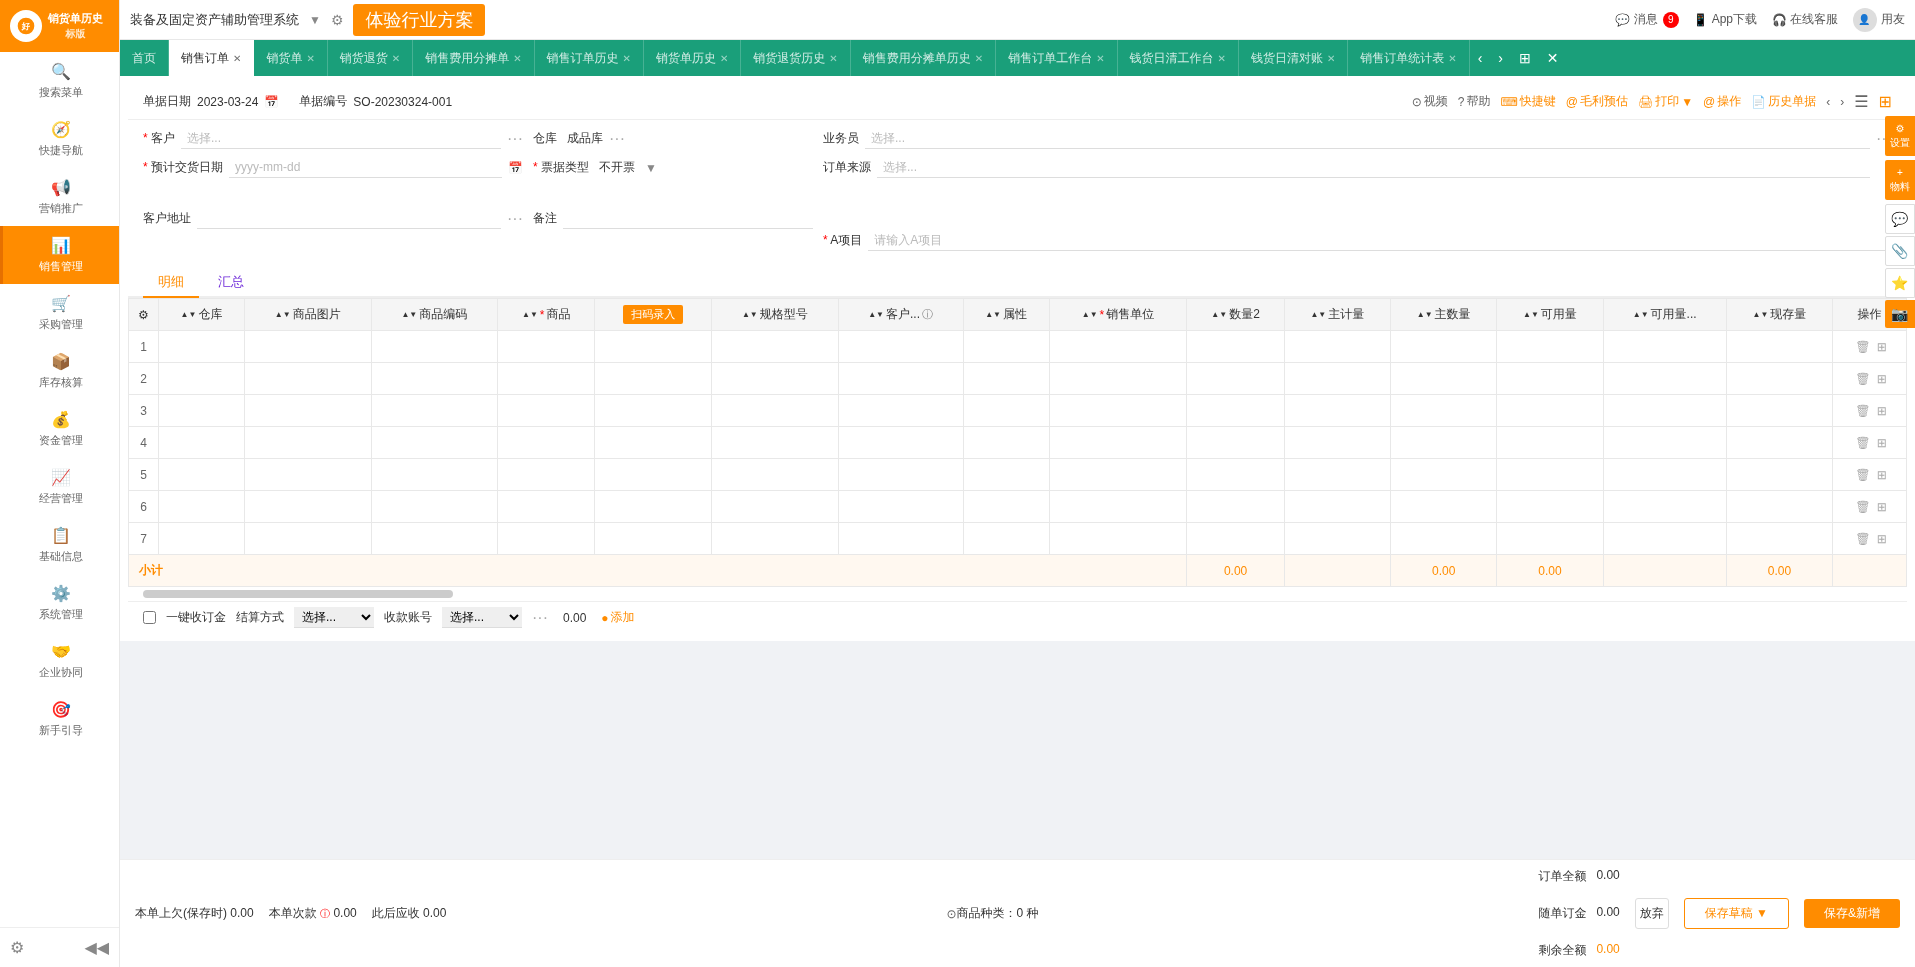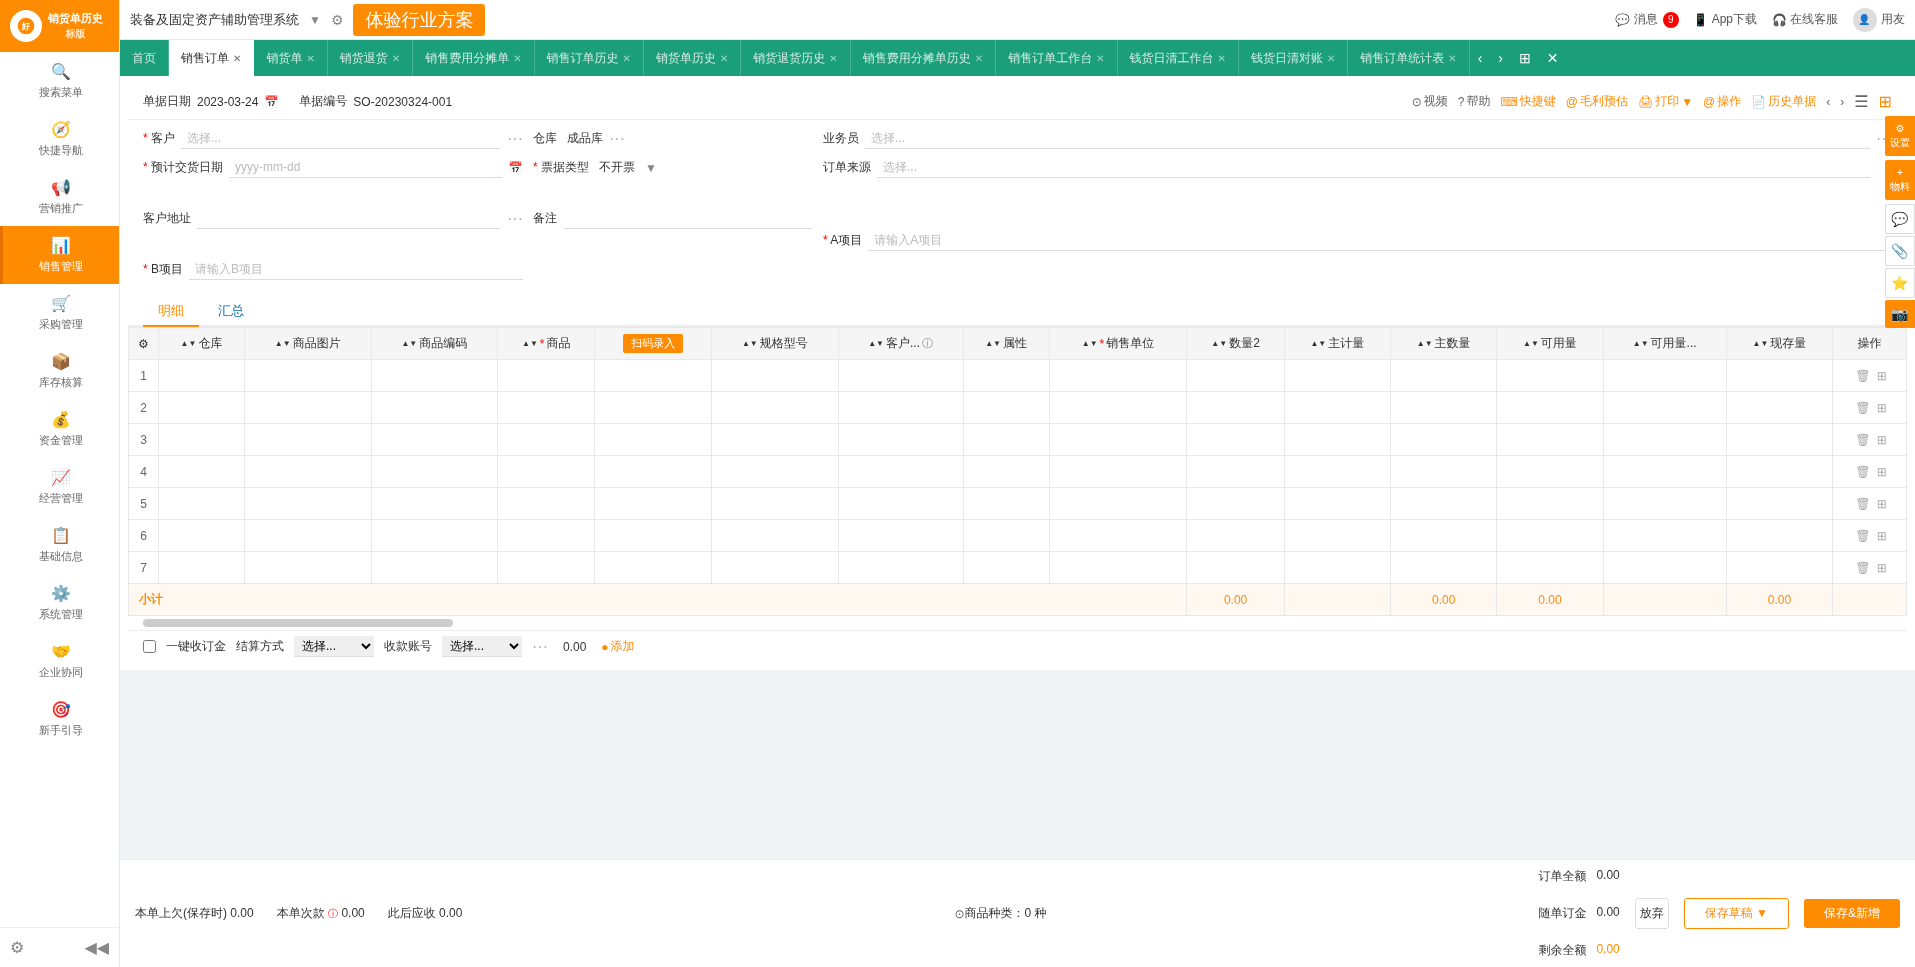--- a/index.html
+++ b/index.html
@@ -86,21 +86,21 @@
     .form-input {
       flex: 1; border: none; border-bottom: 1px solid #ddd; padding: 3px 6px; font-size: 12px;
       outline: none; color: #333; background: transparent; min-width: 0;
     }
     .form-input::placeholder { color: #bbb; }
     .form-dots { color: #aaa; font-size: 16px; cursor: pointer; }
 
     
     .detail-tabs { display: flex; align-items: center; padding: 5px 15px 0; gap: 4px; border-bottom: 2px solid #eee; margin-top: 4px; }
     .detail-tab {
-      padding: 5px 15px; cursor: pointer; font-size: 13px; color: #0369a1; border-bottom: 2px solid transparent;
+      padding: 5px 15px; cursor: pointer; font-size: 13px; color: #6d28d9; border-bottom: 2px solid transparent;
       margin-bottom: -2px;
     }
     .detail-tab.active { color: #ff8c00; border-bottom: 2px solid #ff8c00; font-weight: 500; }
 
     
     .table-container { overflow-x: auto; flex: 1; }
     .data-table {
       width: 100%; border-collapse: collapse; font-size: 12px; min-width: 1400px;
     }
     .data-table th {
@@ -122,21 +122,21 @@
     
     .summary-row td { background: #fff8f0 !important; color: #ff8c00; font-weight: 500; }
     .summary-label { color: #ff8c00; font-weight: bold; }
 
     
     .form-footer {
       position: fixed; bottom: 0; left: 120px; right: 0; background: #fff;
       border-top: 1px solid #eee; padding: 8px 15px; display: flex; align-items: center;
       gap: 15px; z-index: 50; justify-content: space-between;
     }
-    .footer-left { display: flex; align-items: center; gap: 23px; font-size: 12px; color: #333; }
+    .footer-left { display: flex; align-items: center; gap: 15px; font-size: 12px; color: #333; }
     .footer-left .val { font-weight: 500; }
     .footer-right { display: flex; align-items: center; gap: 15px; }
     .order-summary { font-size: 12px; display: flex; flex-direction: column; gap: 20px; text-align: right; }
     .order-summary-item { display: flex; gap: 10px; justify-content: space-between; }
     .order-summary-item .amt { color: #333; font-weight: 500; }
     .order-summary-item .amt.orange { color: #ff8c00; }
     .btn-discard { border: 1px solid #ddd; background: #fff; padding: 6px 4px; border-radius: 3px; cursor: pointer; font-size: 12px; color: #333; }
     .btn-draft { border: 1px solid #ff8c00; background: #fff; padding: 6px 20px; border-radius: 3px; cursor: pointer; font-size: 12px; color: #ff8c00; }
     .btn-save { background: #ff8c00; color: white; border: none; padding: 6px 20px; border-radius: 3px; cursor: pointer; font-size: 12px; }
 
@@ -365,26 +365,20 @@
           <input class="form-input" style="">
           <span class="form-dots">···</span>
         </div>
         <div class="form-cell" style="max-width:280px;">
           <label>备注</label>
           <input class="form-input" style="width: 300px;">
         </div>
         <div class="form-cell" style="flex:1;margin-top:44px;">
           <label><span style="color:#f00;">*</span> <span>A项目</span></label>
           <input class="form-input" placeholder="请输入A项目" style="">
-        </div>
-      </div>
-      <div class="form-row">
-        <div class="form-cell" style="max-width:380px;">
-          <label><span style="color:#f00;">*</span> <span>B项目</span></label>
-          <input class="form-input" placeholder="请输入B项目" style="">
         </div>
       </div>
     </div>
 
     <div class="detail-tabs">
       <div class="detail-tab active">明细</div>
       <div class="detail-tab">汇总</div>
     </div>
 
     <div class="table-container">

